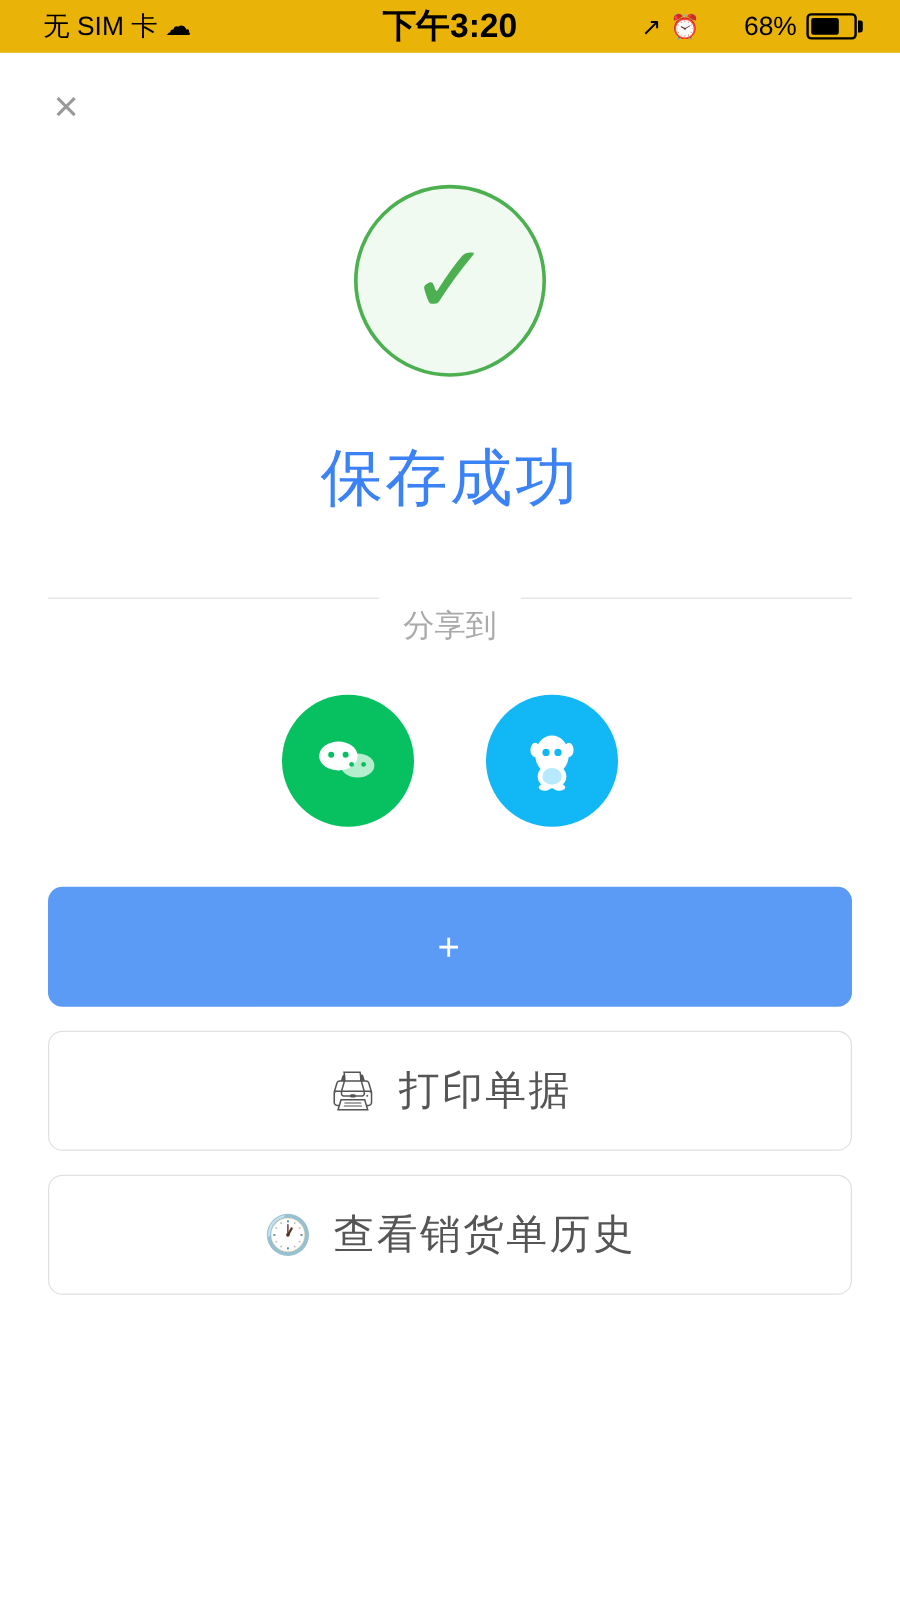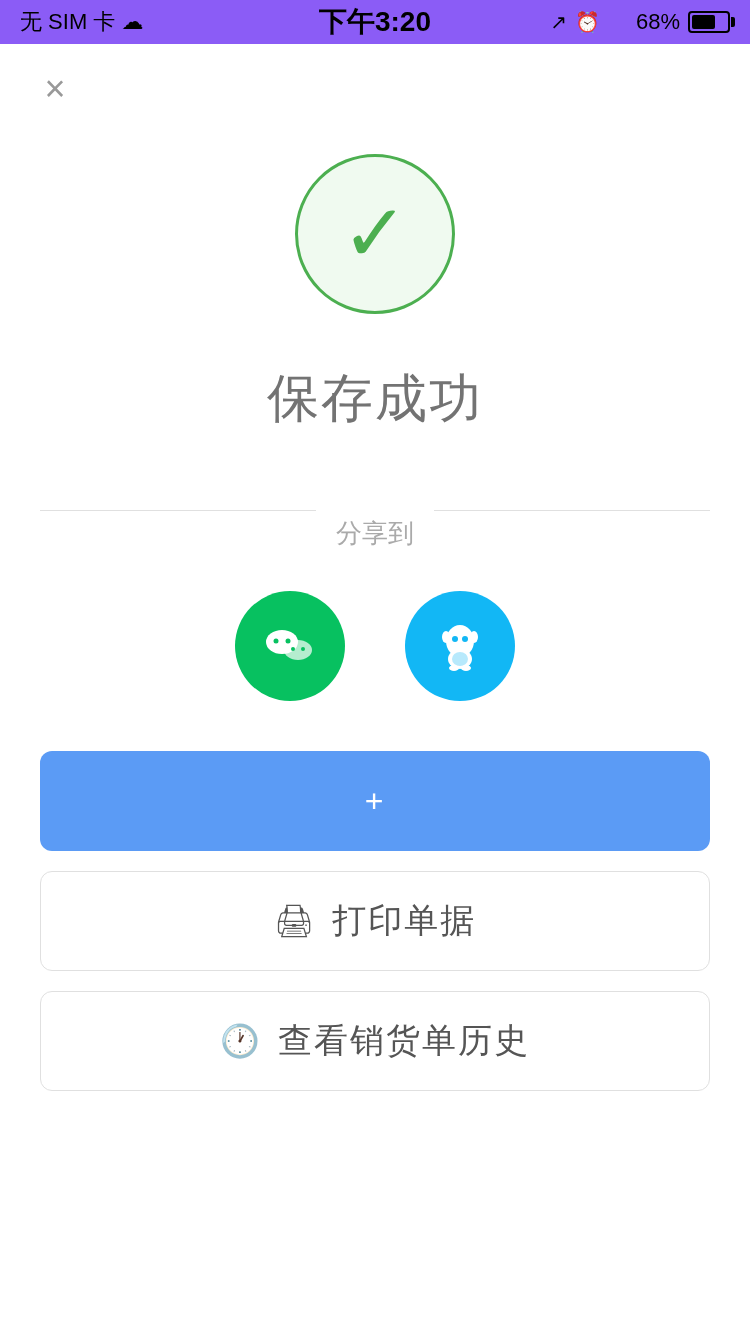--- a/index.html
+++ b/index.html
@@ -11,25 +11,25 @@
       background: #ffffff;
       font-family: -apple-system, "PingFang SC", "Helvetica Neue", Arial, sans-serif;
       display: flex;
       flex-direction: column;
     }
 
     
     .status-bar {
       width: 100%;
       height: 44px;
-      background: #8b5cf6;
+      background: #eab308;
       display: flex;
       align-items: center;
       justify-content: space-between;
-      padding: 0 20px;
+      padding: 0 36px;
       flex-shrink: 0;
     }
 
     .status-left {
       display: flex;
       align-items: center;
       gap: 8px;
       font-size: 24px;
       font-weight: 500;
       color: #000;
@@ -126,22 +126,22 @@
     .checkmark {
       font-size: 80px;
       color: #4CAF50;
       line-height: 1;
     }
 
     
     .success-title {
       font-size: 52px;
       font-weight: 400;
-      color: #737373;
-      margin-bottom: 36px;
+      color: #3b82f6;
+      margin-bottom: 24px;
       letter-spacing: 2px;
     }
 
     
     .share-section {
       width: 100%;
       margin-bottom: 50px;
     }
 
     .share-divider {

